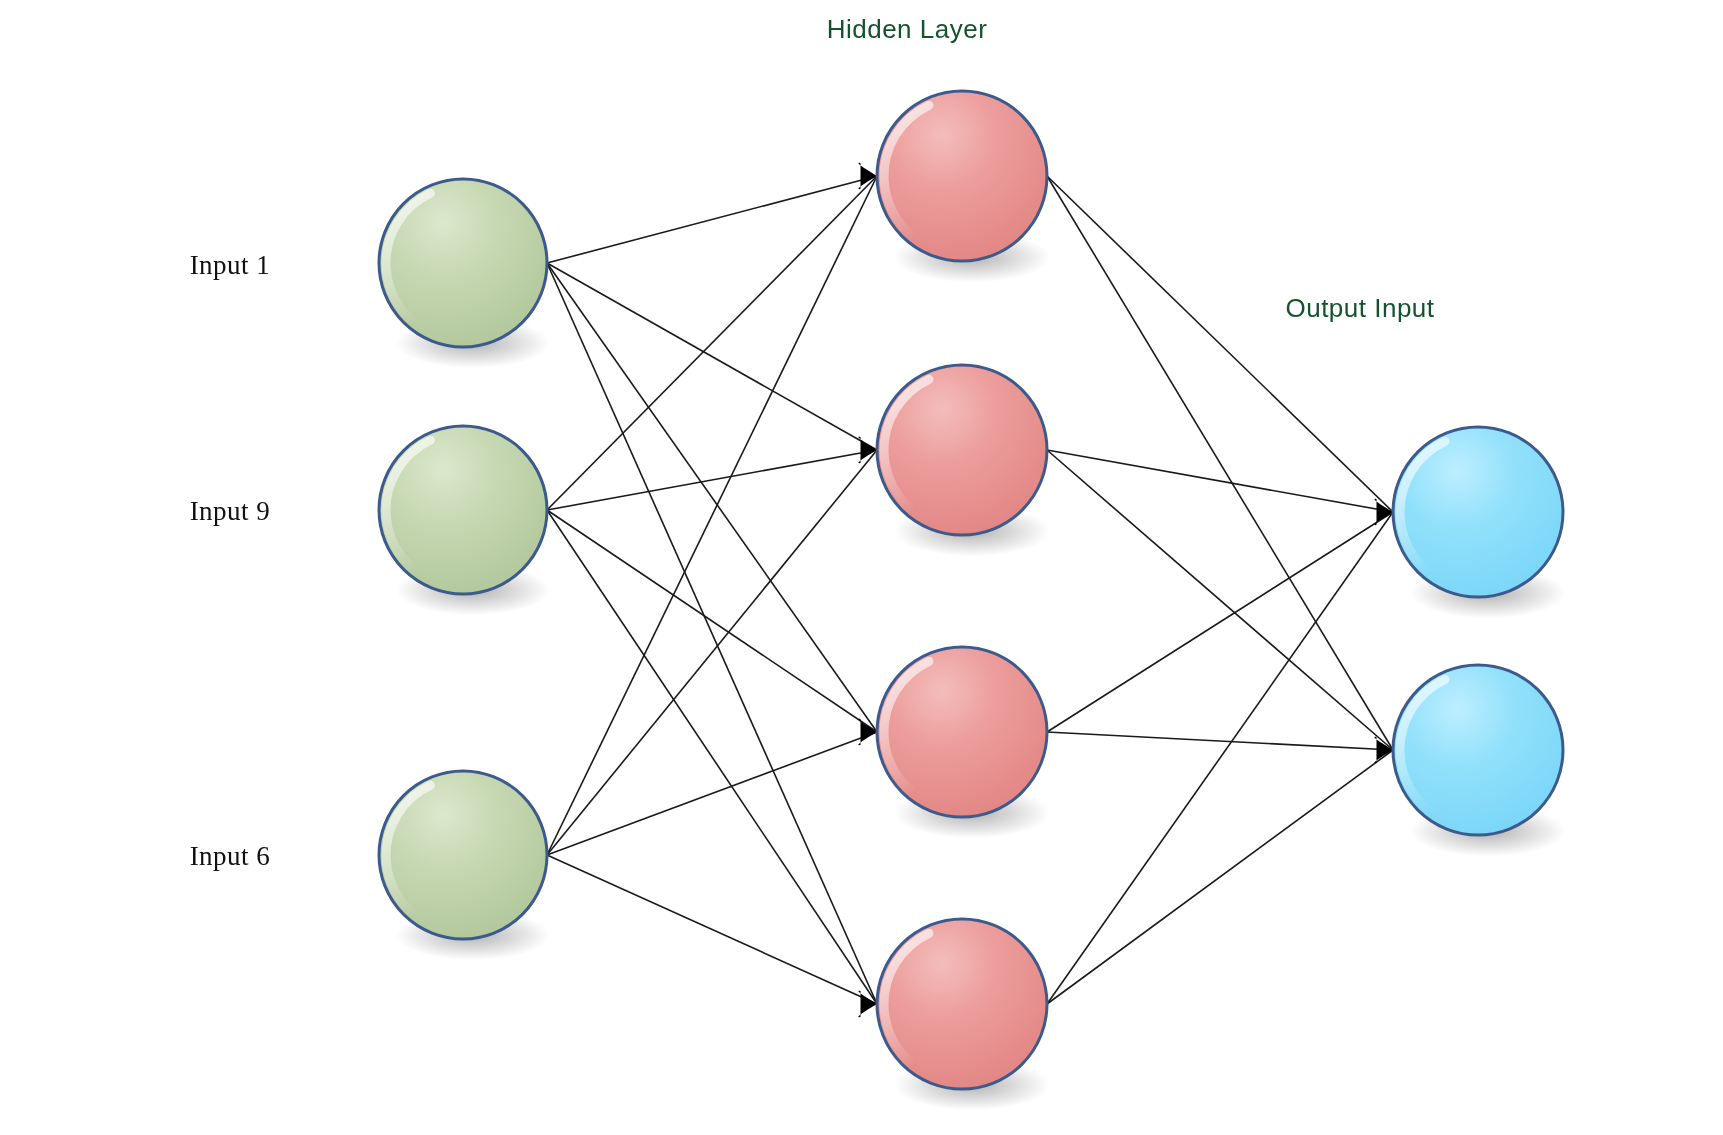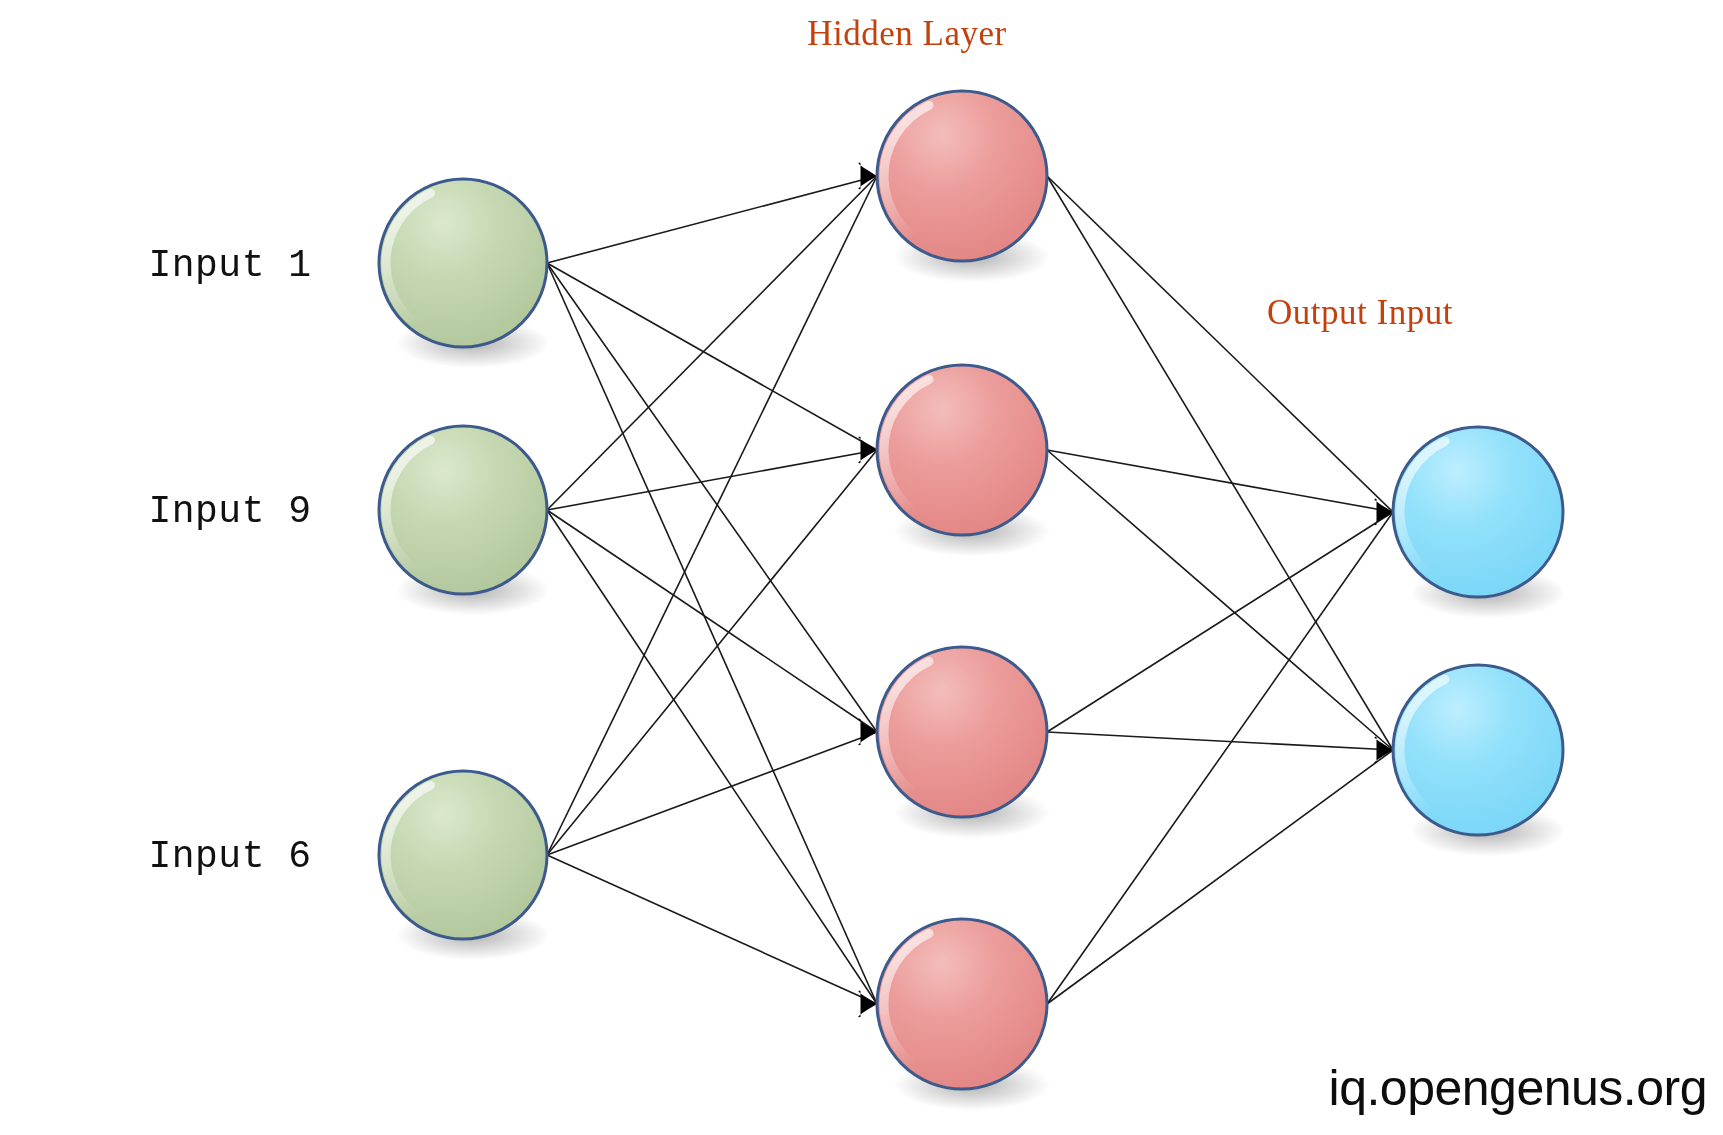--- a/index.html
+++ b/index.html
@@ -19,31 +19,31 @@
   }
   #net-svg {
     position: absolute;
     left: 0;
     top: 0;
     width: 1723px;
     height: 1135px;
   }
   .layer-title {
     position: absolute;
-    font-family: Liberation Serif, serif;
-    font-size: 35px;
-    color: #c2410c;
+    font-family: Liberation Sans, sans-serif;
+    font-size: 26px;
+    color: #14532d;
     white-space: nowrap;
     letter-spacing: 0.5px;
     transform: translateX(-50%);
   }
   .input-label {
     position: absolute;
-    font-family: Liberation Mono, monospace;
-    font-size: 38px;
+    font-family: Liberation Serif, serif;
+    font-size: 27px;
     color: #111111;
     white-space: nowrap;
     transform: translate(-50%, -50%);
     letter-spacing: 0.5px;
   }
   .watermark {
     position: absolute;
     right: 16px;
     bottom: 18px;
     font-family: "Liberation Sans", sans-serif;
@@ -166,14 +166,13 @@
 
   <div class="layer-title" id="title-hidden" style="left: 907px; top: 14px;">Hidden Layer</div>
   <div class="layer-title" id="title-output" style="left: 1360px; top: 293px;">Output Input</div>
 
   <div id="input-labels">
       <div class="input-label" style="left: 230px; top: 265px;">Input 1</div>
       <div class="input-label" style="left: 230px; top: 511px;">Input 9</div>
       <div class="input-label" style="left: 230px; top: 856px;">Input 6</div>
     </div>
 
-  <div class="watermark">iq.opengenus.org</div>
 </div>
 
 </body></html>

